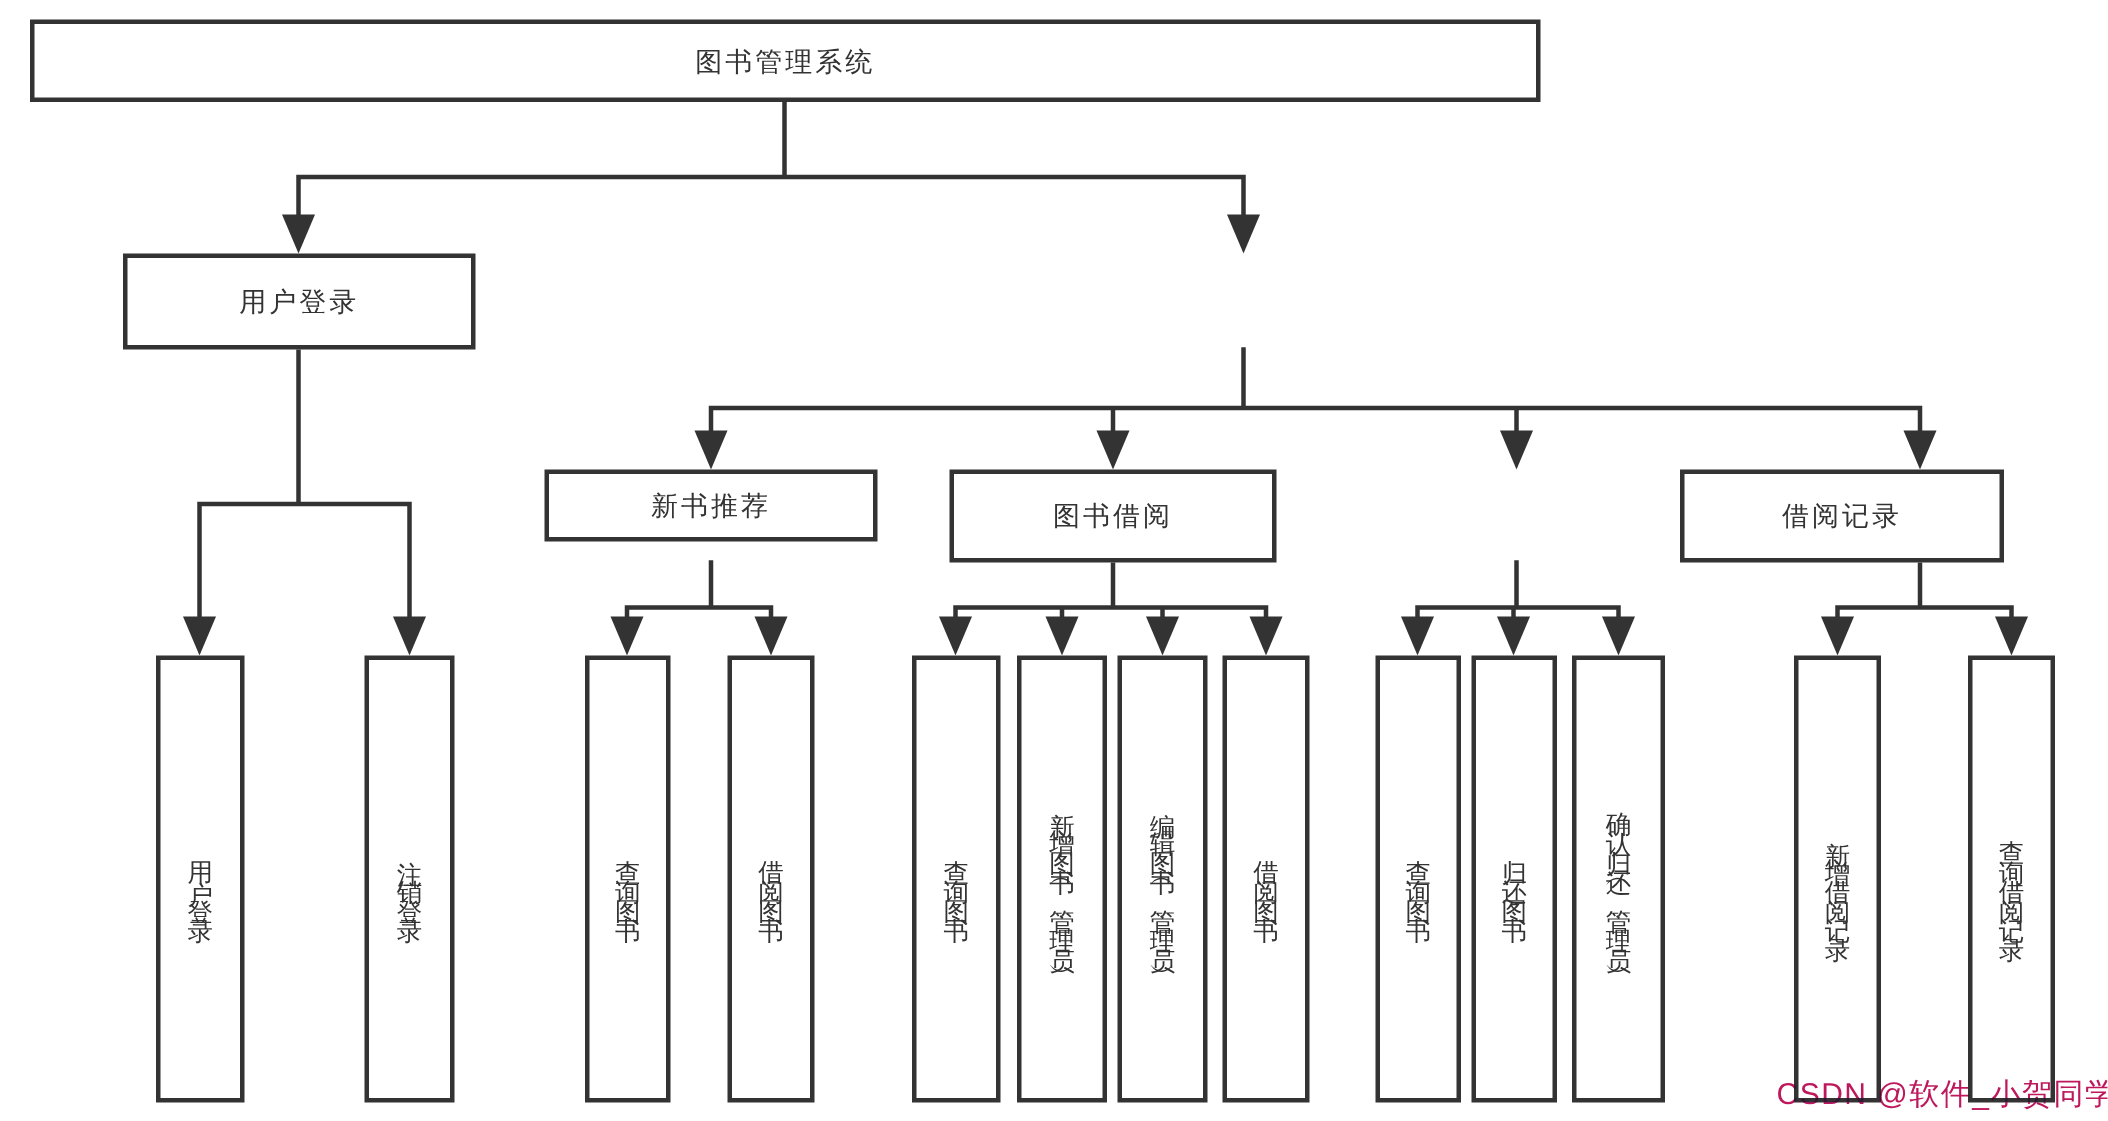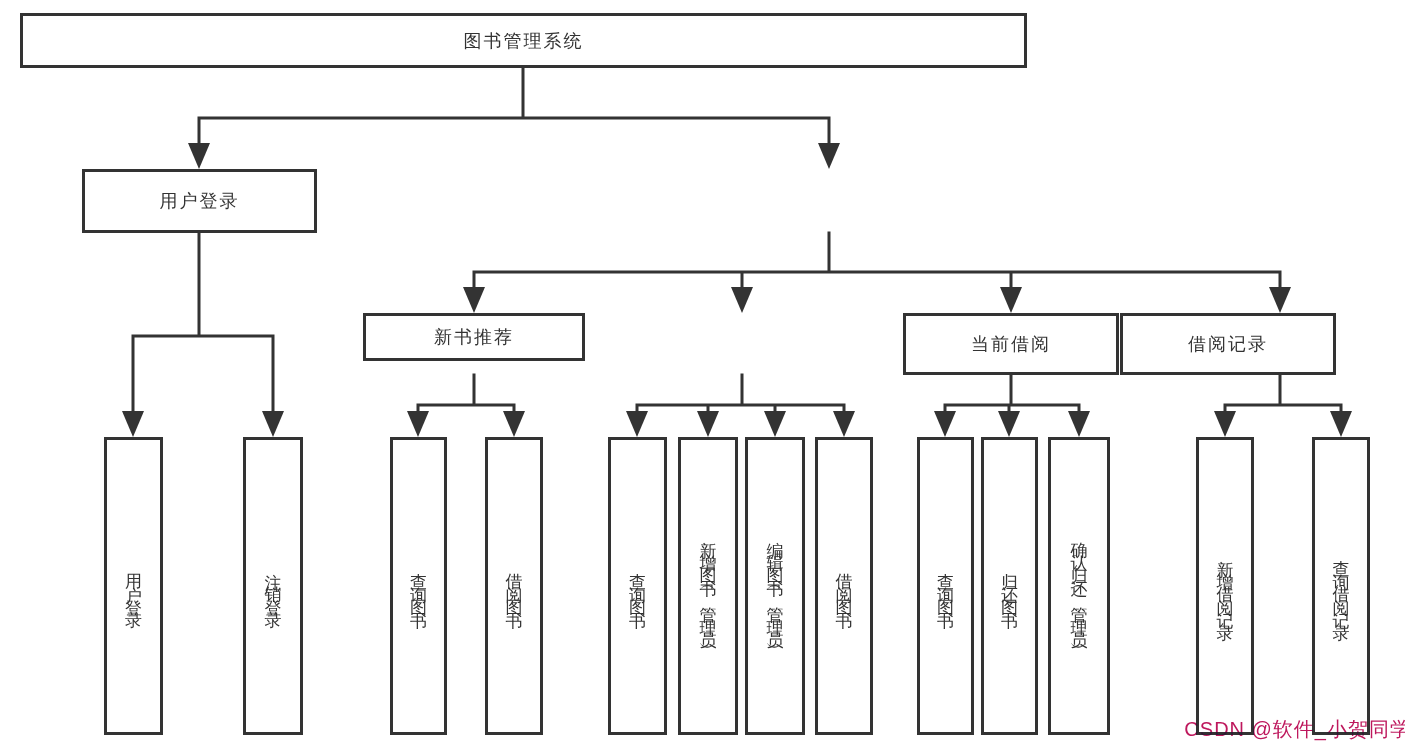--- a/index.html
+++ b/index.html
@@ -120,22 +120,22 @@
     <span>图书管理系统</span>
   </div>
 
   <div class="node h" style="left:82px; top:169px; width:235px; height:64px;">
     <span>用户登录</span>
   </div>
 
   <div class="node h" style="left:363px; top:313px; width:222px; height:48px;">
     <span>新书推荐</span>
   </div>
-  <div class="node h" style="left:903px; top:313px; width:216px; height:62px;">
-    <span>当前借阅</span>
+  <div class="node h" style="left:633px; top:313px; width:218px; height:62px;">
+    <span>图书借阅</span>
   </div>
   <div class="node h" style="left:1120px; top:313px; width:216px; height:62px;">
     <span>借阅记录</span>
   </div>
 
   <div class="node v" style="left:104px; top:437px; width:59px; height:298px;">
     <span>用户登录</span>
   </div>
   <div class="node v" style="left:243px; top:437px; width:60px; height:298px;">
     <span>注销登录</span>

